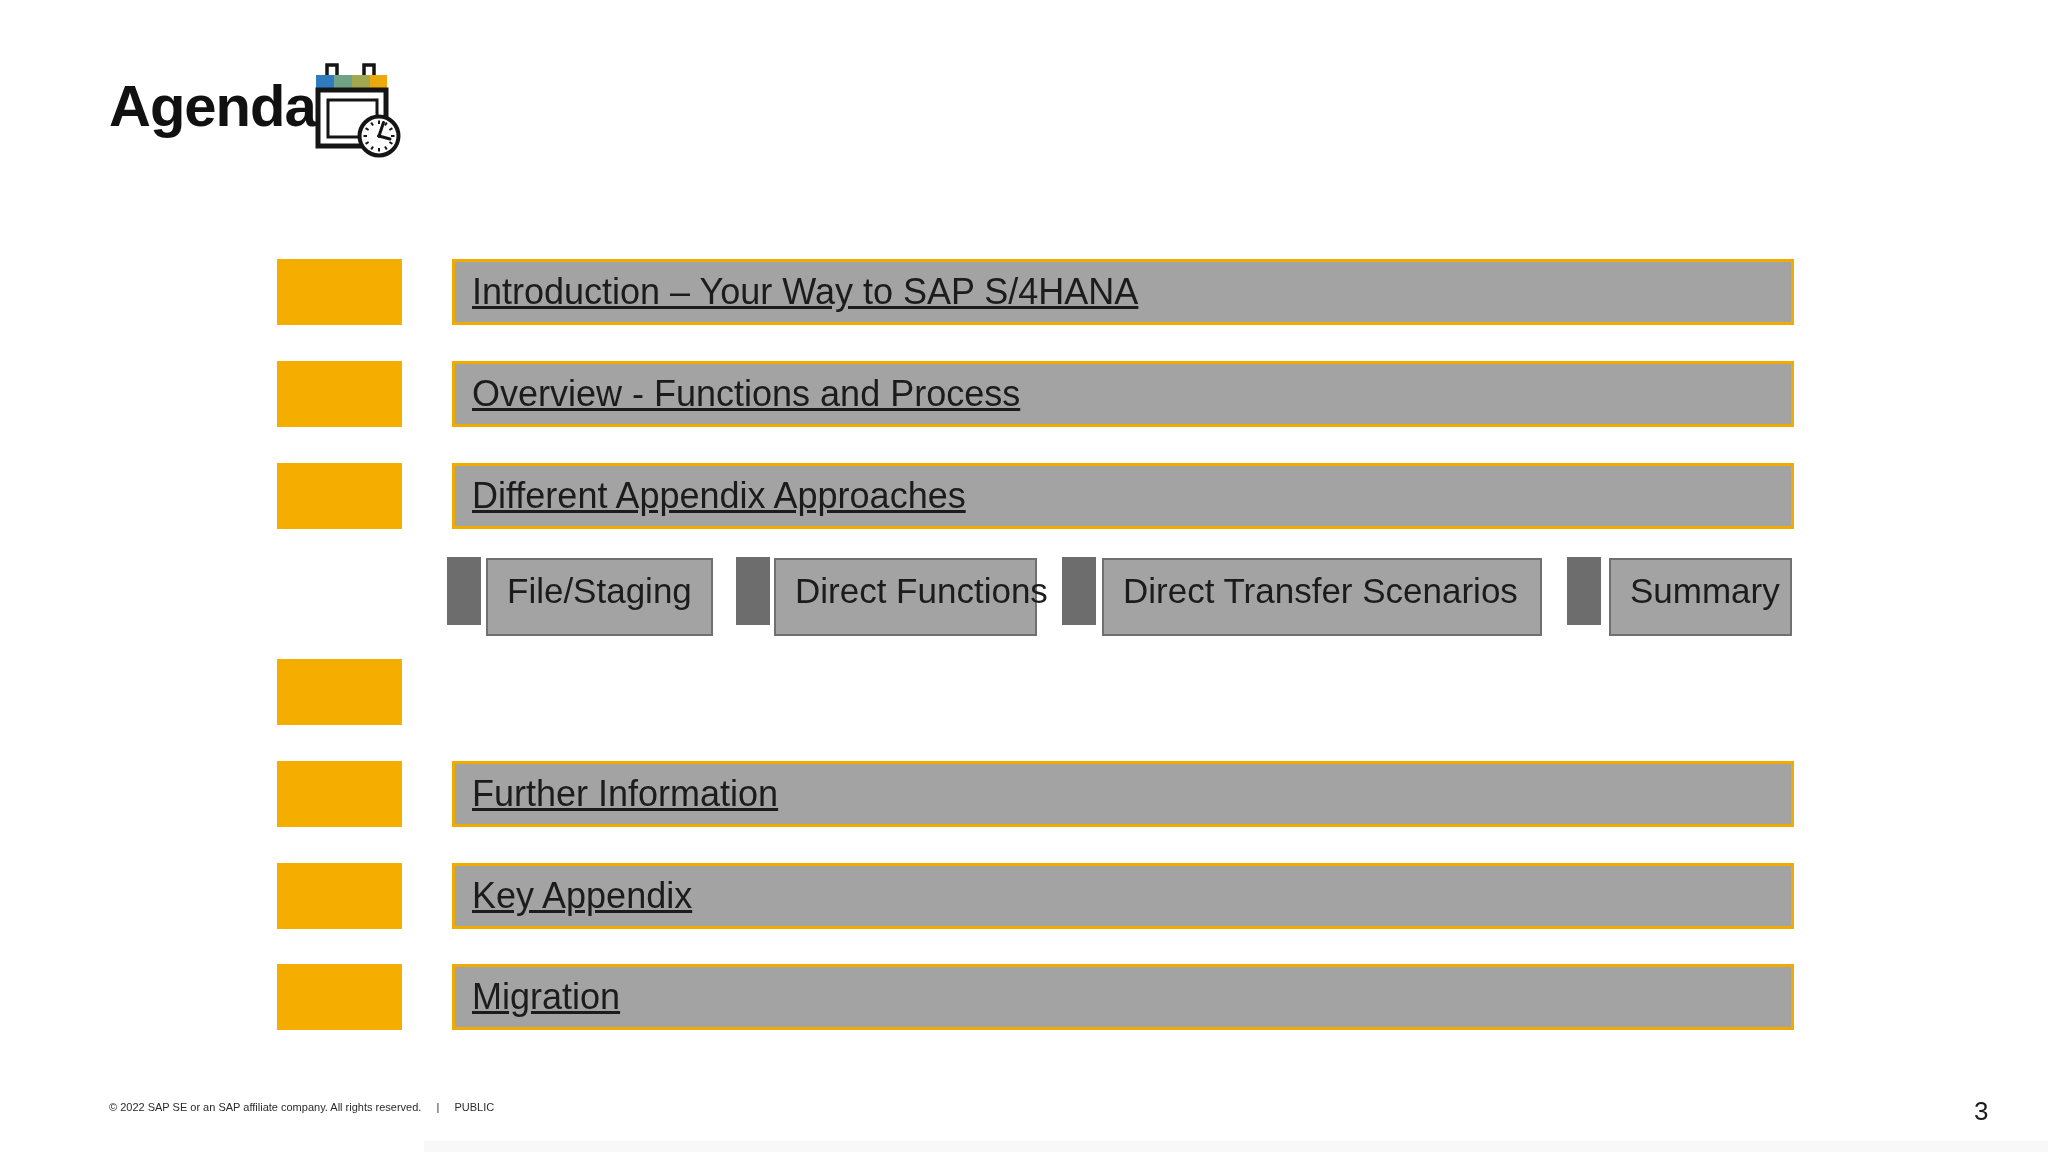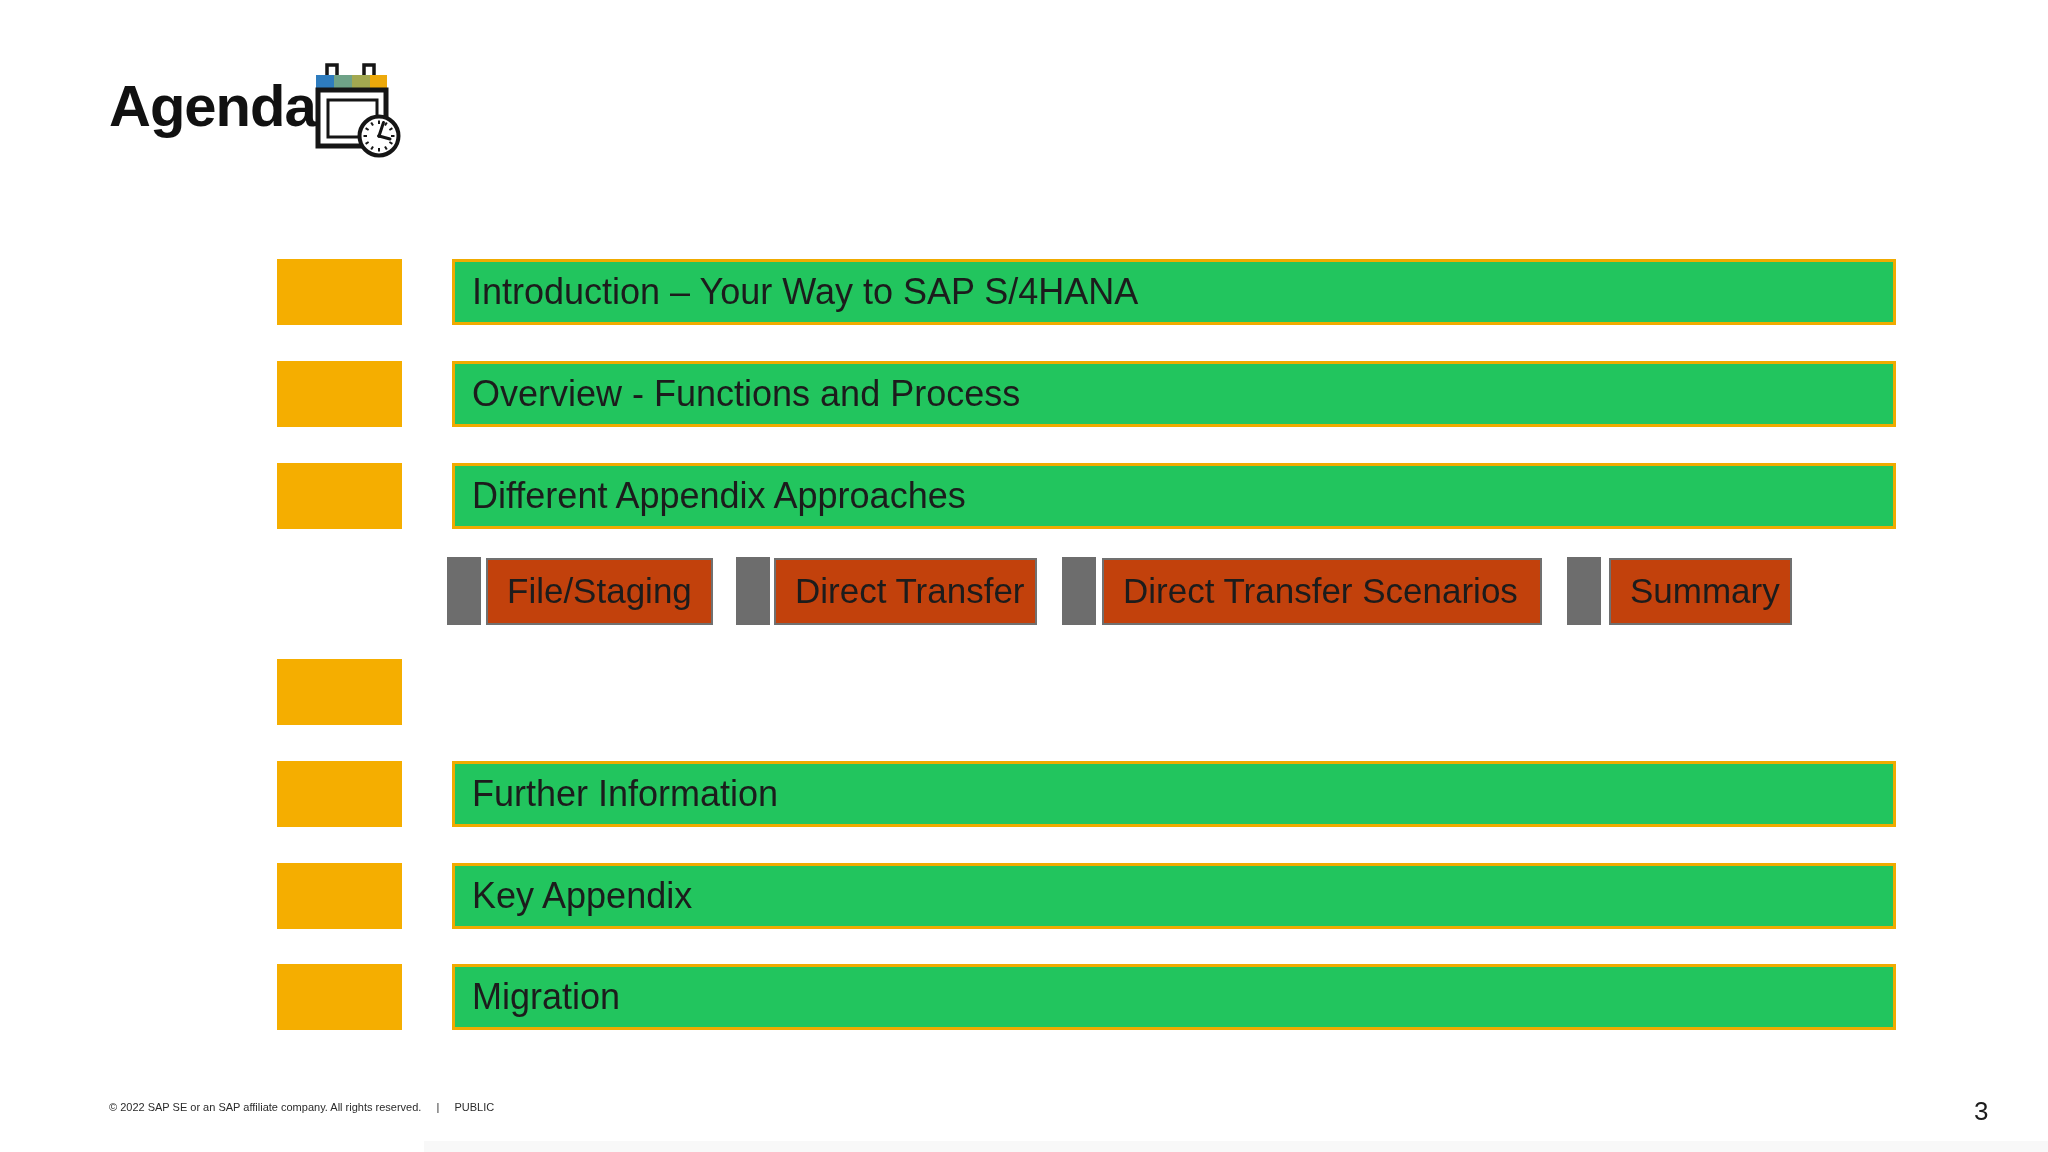--- a/index.html
+++ b/index.html
@@ -17,33 +17,33 @@
     font-size: 58px; font-weight: 700; color: #111111;
     letter-spacing: -1px;
   }
   .cal-icon { position: absolute; left: 289px; top: 58px; }
 
   .row-marker {
     position: absolute; left: 253px; width: 125px; height: 66px;
     background: #F5AE00;
   }
   .row-box {
-    position: absolute; left: 428px; width: 1444px; height: 66px;
-    border: 3px solid #F0AB00; background: #22c55e;
+    position: absolute; left: 428px; width: 1342px; height: 66px;
+    border: 3px solid #F0AB00; background: #a3a3a3;
     font-size: 36px; line-height: 59px; padding-left: 17px;
-    white-space: nowrap; color: #1c1c1c;
+    white-space: nowrap; color: #1c1c1c; text-decoration: underline;
   }
 
   .sub-marker {
     position: absolute; top: 557px; width: 34px; height: 68px;
     background: #6D6D6D;
   }
   .sub-box {
-    position: absolute; top: 558px; height: 67px;
-    border: 2px solid #707070; background: #c2410c;
+    position: absolute; top: 558px; height: 78px;
+    border: 2px solid #707070; background: #a3a3a3;
     font-size: 35px; line-height: 62px; padding-left: 19px;
     white-space: nowrap; color: #1c1c1c;
   }
 
   .footer {
     position: absolute; left: 85px; top: 1101px;
     font-size: 11px; color: #2b2b2b; white-space: nowrap;
   }
   .footer .sep { margin: 0 12px; }
   .page-number {
@@ -97,21 +97,21 @@
   <div class="row-marker" style="top:361px"></div>
   <div class="row-box" style="top:361px">Overview - Functions and Process</div>
 
   <div class="row-marker" style="top:463px"></div>
   <div class="row-box" style="top:463px">Different Appendix Approaches</div>
 
   <div class="sub-marker" style="left:423px"></div>
   <div class="sub-box" style="left:462px;  width:227px">File/Staging</div>
 
   <div class="sub-marker" style="left:712px"></div>
-  <div class="sub-box" style="left:750px;  width:263px">Direct Transfer</div>
+  <div class="sub-box" style="left:750px;  width:263px">Direct Functions</div>
 
   <div class="sub-marker" style="left:1038px"></div>
   <div class="sub-box" style="left:1078px; width:440px">Direct Transfer Scenarios</div>
 
   <div class="sub-marker" style="left:1543px"></div>
   <div class="sub-box" style="left:1585px; width:183px">Summary</div>
 
   <div class="row-marker" style="top:659px"></div>
 
   <div class="row-marker" style="top:761px"></div>

